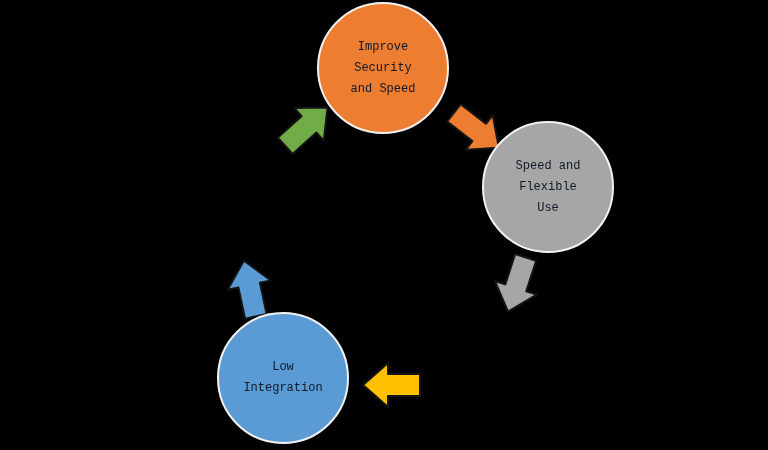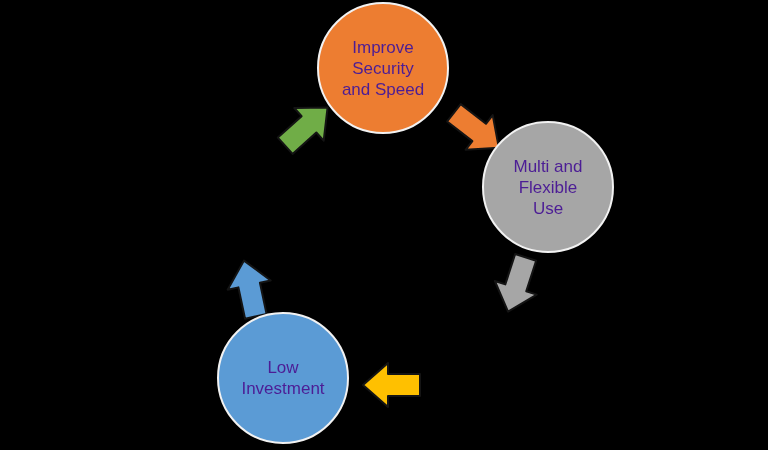--- a/index.html
+++ b/index.html
@@ -21,24 +21,25 @@
     border-radius: 50%;
     border: 2px solid #F2F2F2;
     box-sizing: border-box;
     display: flex;
     align-items: center;
     justify-content: center;
     text-align: center;
     z-index: 2;
   }
   .node .label {
-    color: #4c1d95;
-    font-size: 17px;
+    color: #0f172a;
+    font-size: 12px;
     line-height: 21px;
     white-space: pre-line;
+    font-family: Liberation Mono, monospace;
   }
   .node-improve { left: 317px; top: 2px;   }
   .node-easy    { left: 482px; top: 121px; }
   .node-integ   { left: 422px; top: 312px; }
   .node-low     { left: 217px; top: 312px; }
   .node-multi   { left: 153px; top: 121px; }
 
   .arrow {
     position: absolute;
     width: 70px;
@@ -76,25 +77,25 @@
     <polygon points="7,24 39,24 39,13 64,35 39,57 39,46 7,46" transform="rotate(-42 35 35)" stroke="#141414" stroke-width="2" stroke-linejoin="round" fill="#70AD47"></polygon>
   </svg>
 
   <div class="node node-improve" style="background-color: rgb(237, 125, 49); border-color: rgb(242, 242, 242);">
     <span class="label">Improve
 Security
 and Speed</span>
   </div>
 
   <div class="node node-easy" style="background-color: rgb(166, 166, 166); border-color: rgb(242, 242, 242);">
-    <span class="label">Multi and
+    <span class="label">Speed and
 Flexible
 Use</span>
   </div>
 
 
   <div class="node node-low" style="background-color: rgb(91, 155, 213); border-color: rgb(242, 242, 242);">
     <span class="label">Low
-Investment</span>
+Integration</span>
   </div>
 
 
 </div>
 
 </body></html>

